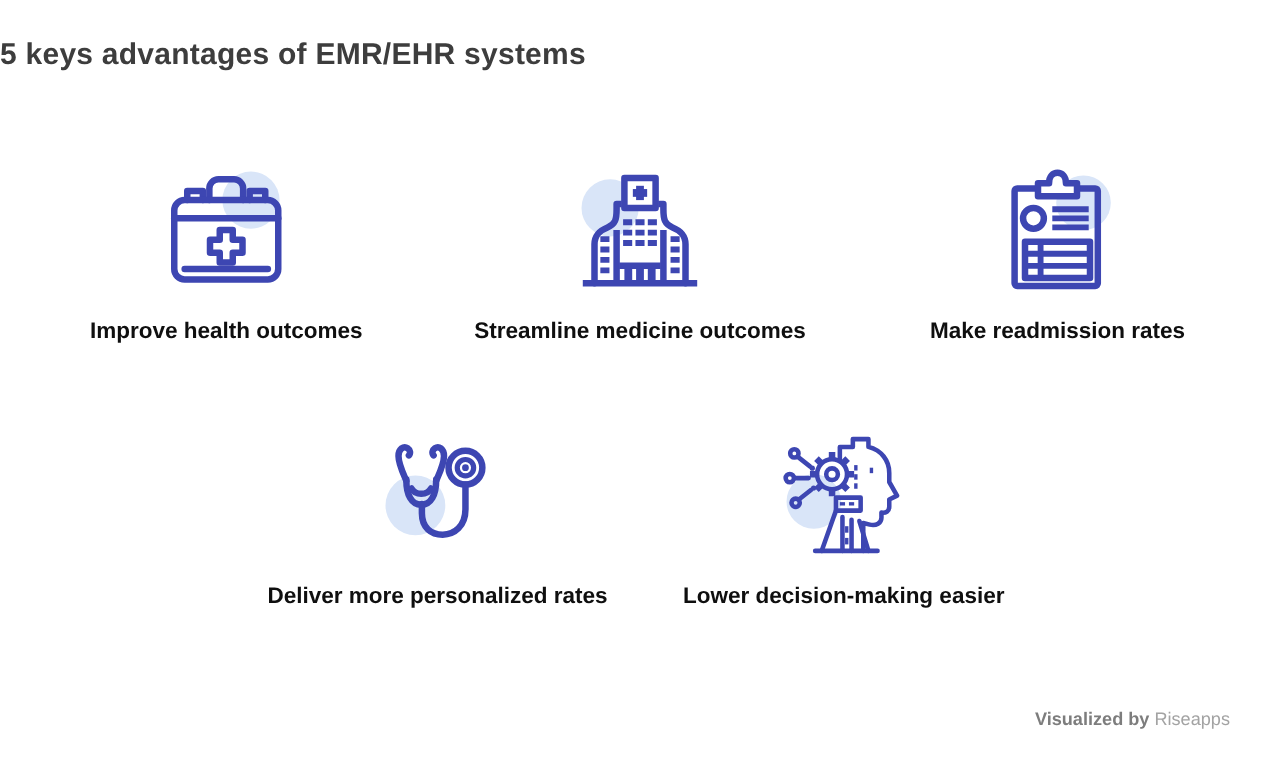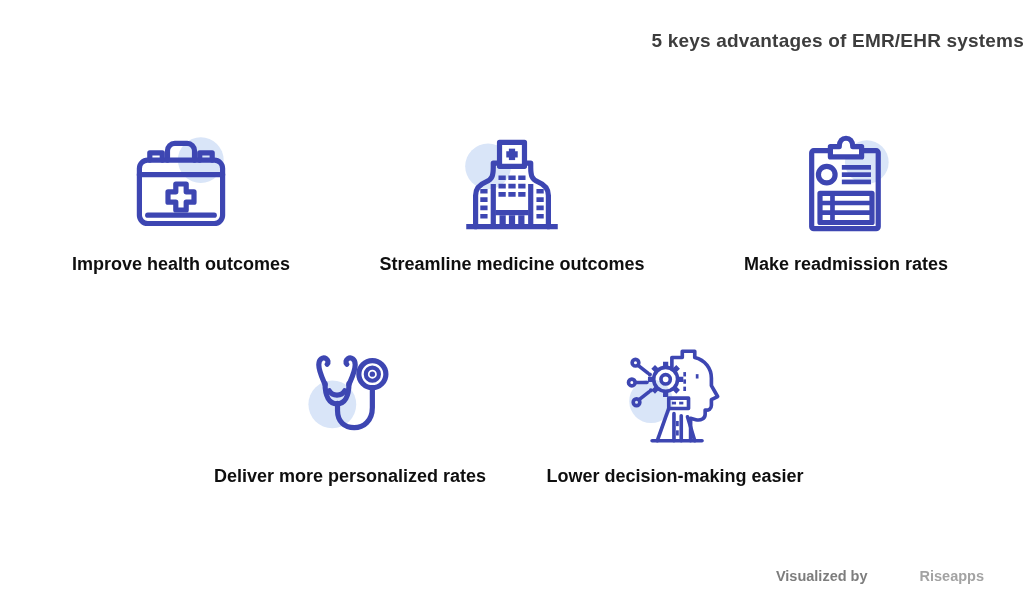--- a/index.html
+++ b/index.html
@@ -16,22 +16,22 @@
   body{font-family:"Liberation Sans","DejaVu Sans",sans-serif;}
   .canvas{
     position:relative;
     width:1024px;height:610px;
     background:var(--bg);
     overflow:hidden;
   }
   .title{
     position:absolute;
     top:30px;left:0;width:1024px;
-    text-align:right;
-    font-size:19px;
+    text-align:left;
+    font-size:24px;
     font-weight:bold;
     letter-spacing:.2px;
     color:var(--title-color);
   }
   .item{position:absolute;width:320px;}
   .icon{
     position:absolute;
     left:50%;transform:translateX(-50%);
     top:0;
     width:104px;height:104px;
@@ -63,22 +63,22 @@
   .f{fill:var(--icon-stroke);stroke:none;}
   .halo{fill:var(--icon-halo);stroke:none;}
   .mask{fill:var(--bg);}
 
   .footer{
     position:absolute;
     top:568px;right:40px;
     font-size:14.5px;
     white-space:nowrap;
   }
-  .f-prefix{color:var(--footer-prefix-color);font-weight:bold;margin-right:16px;}
-  .f-brand{color:var(--footer-brand-color);font-weight:bold;margin-left:36px;}
+  .f-prefix{color:var(--footer-prefix-color);font-weight:bold;margin-right:4px;}
+  .f-brand{color:var(--footer-brand-color);font-weight:normal;}
 </style>
 </head>
 <body>
 
 <div class="canvas">
 
   <h1 class="title">5 keys advantages of EMR/EHR systems</h1>
 
   <div class="item i1">
     <div class="icon">

